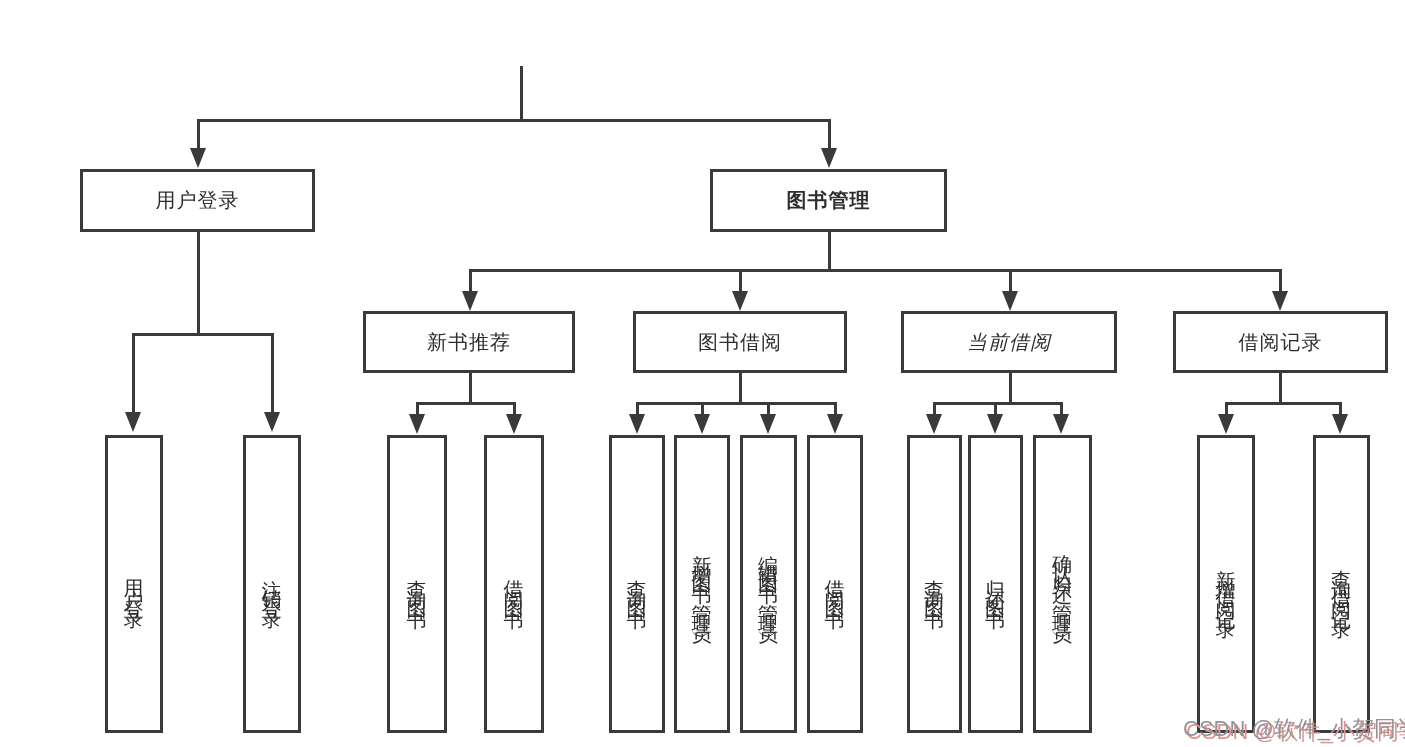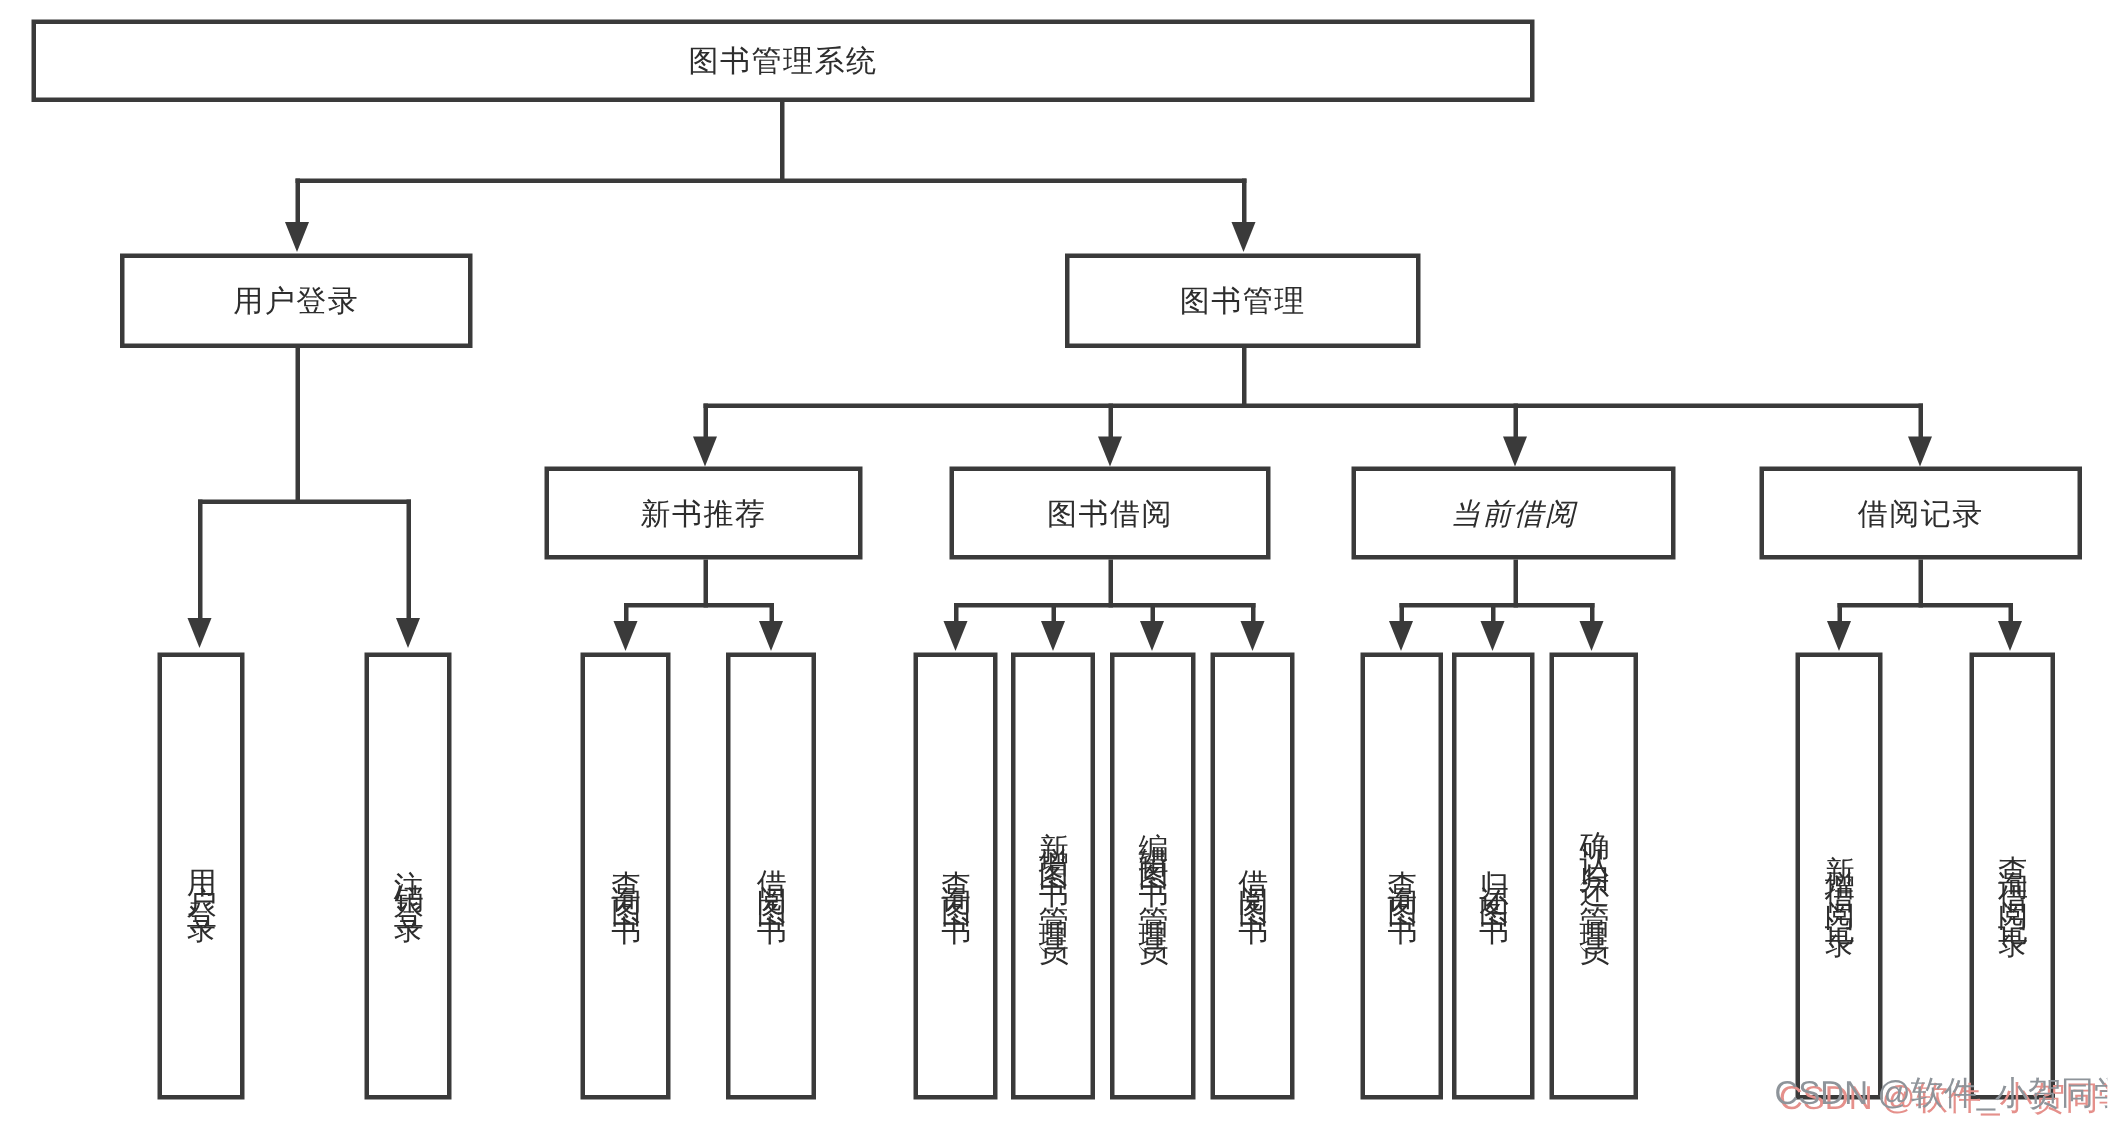--- a/index.html
+++ b/index.html
@@ -28,24 +28,23 @@
   .watermark{
     position:absolute;left:1183px;top:714px;font-size:22px;color:#8e949a;
     text-shadow:3px 3px 0 #e5908b;white-space:nowrap;z-index:5;
   }
 </style>
 </head>
 <body>
 
 <div class="stage">
 
-  <div class="node" style="left:21px;top:13px;width:1002px;height:55px;">图书管理系统</div>
 
   <div class="node" style="left:80px;top:169px;width:235px;height:63px;">用户登录</div>
-  <div class="node" style="left:710px;top:169px;width:237px;height:63px;">图书管理</div>
+  <div class="node" style="left:710px;top:169px;width:237px;height:63px;font-weight:bold;">图书管理</div>
 
   <div class="node" style="left:633px;top:311px;width:214px;height:62px;">图书借阅</div>
   <div class="node" style="left:363px;top:311px;width:212px;height:62px;">新书推荐</div>
   <div class="node" style="left:901px;top:311px;width:216px;height:62px;font-style:italic;">当前借阅</div>
   <div class="node" style="left:1173px;top:311px;width:215px;height:62px;">借阅记录</div>
 
   <div class="leaf" style="left:105px;top:435px;width:58px;height:298px;">
       <span>用户登录</span>
     </div>
   <div class="leaf" style="left:243px;top:435px;width:58px;height:298px;">

